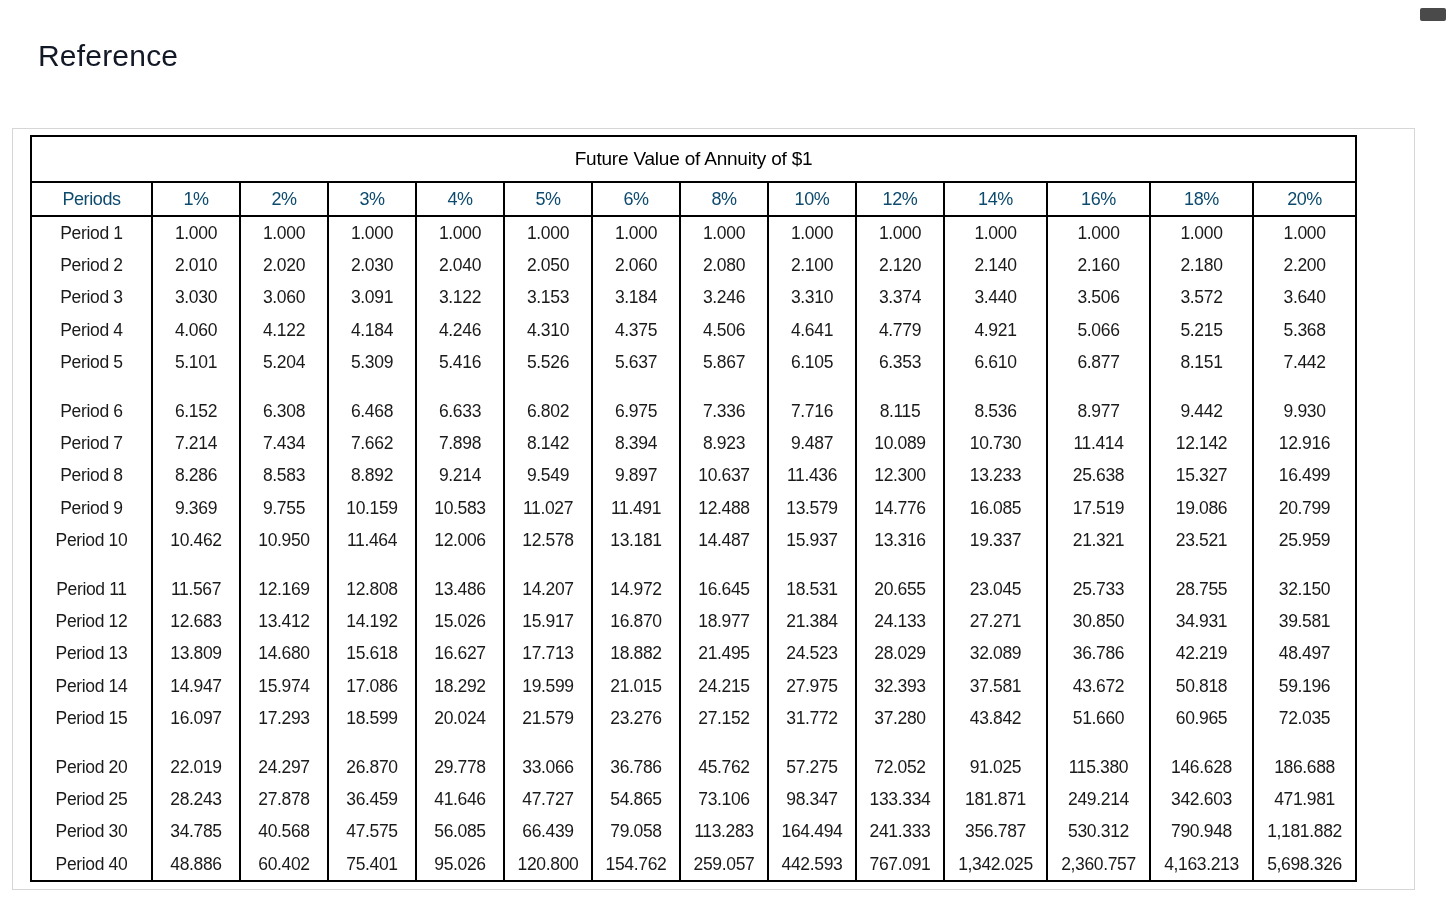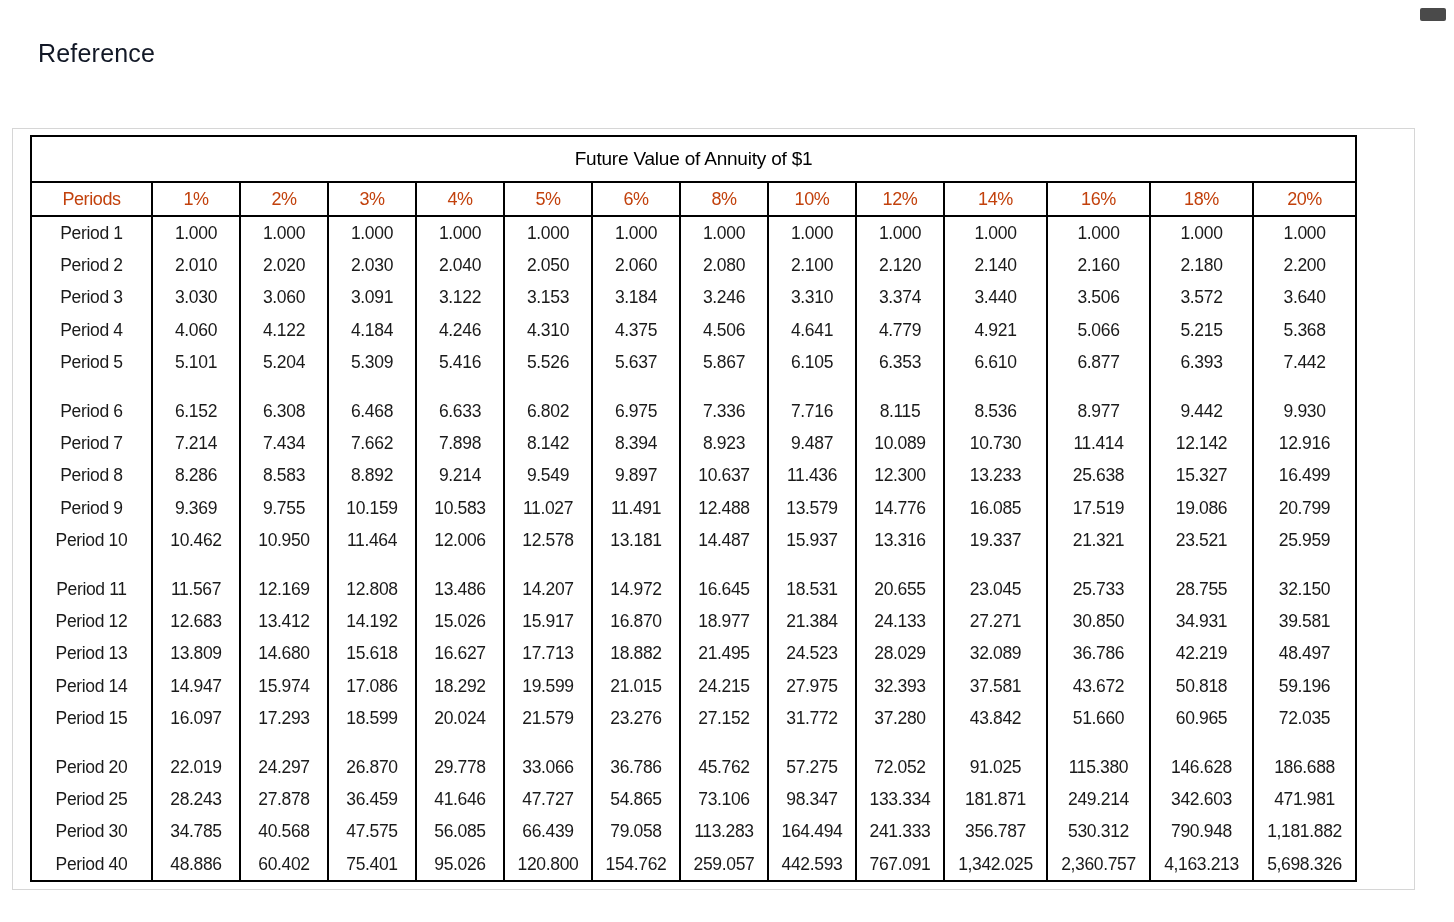--- a/index.html
+++ b/index.html
@@ -24,21 +24,21 @@
     height: 13px;
     background: #4a4a4a;
     border-radius: 2px;
   }
 
   
   #page-title {
     position: absolute;
     left: 38px;
     top: 14px;
-    font-size: 25px;
+    font-size: 30px;
     font-weight: 400;
     color: #121826;
     letter-spacing: 0.2px;
     line-height: 44px;
     white-space: nowrap;
   }
 
   
   #reference-card {
     position: absolute;
@@ -83,21 +83,21 @@
   }
 
   
   tr.col-header-row th {
     height: 32px;
     border-bottom: 2px solid #000000;
     border-right: 2px solid #000000;
     text-align: center;
     font-size: 18px;
     font-weight: bold;
-    color: #c2410c;
+    color: #0c4a6e;
     letter-spacing: -0.4px;
   }
   tr.col-header-row th:last-child { border-right: none; }
 
   
   tr.data-row td {
     height: 32.4px;
     border-right: 2px solid #000000;
     font-size: 17.5px;
     color: #1a1a1a;
@@ -248,21 +248,21 @@
           <td class="value-cell">5.204</td>
           <td class="value-cell">5.309</td>
           <td class="value-cell">5.416</td>
           <td class="value-cell">5.526</td>
           <td class="value-cell">5.637</td>
           <td class="value-cell">5.867</td>
           <td class="value-cell">6.105</td>
           <td class="value-cell">6.353</td>
           <td class="value-cell">6.610</td>
           <td class="value-cell">6.877</td>
-          <td class="value-cell">6.393</td>
+          <td class="value-cell">8.151</td>
           <td class="value-cell">7.442</td>
         </tr>
         <tr class="spacer-row">
           <td></td>
           <td></td>
           <td></td>
           <td></td>
           <td></td>
           <td></td>
           <td></td>

